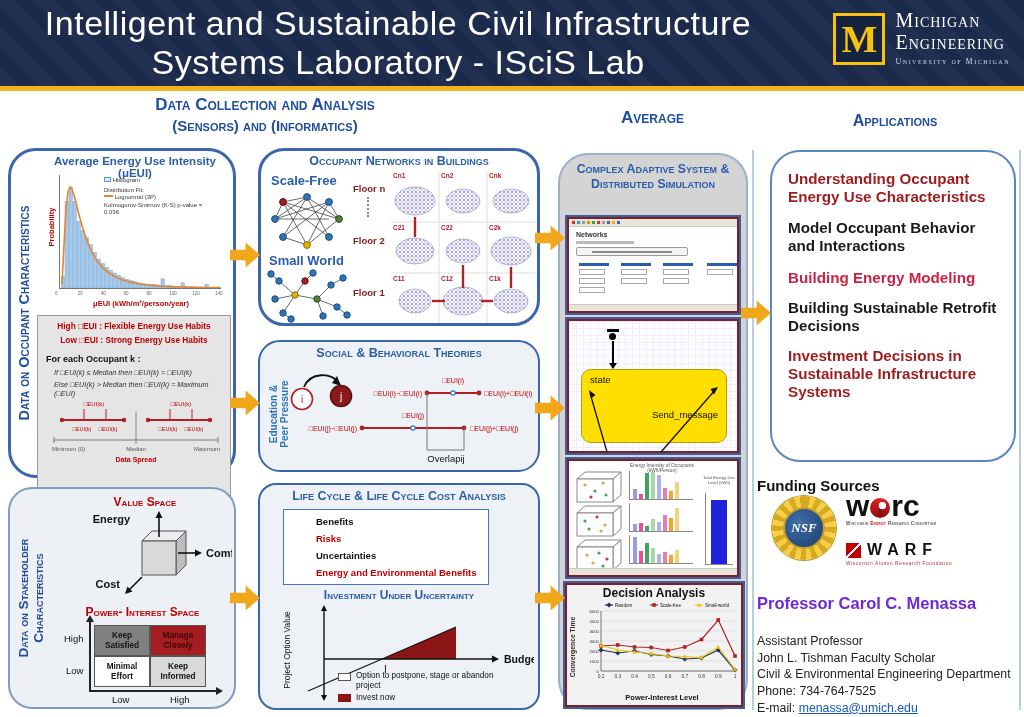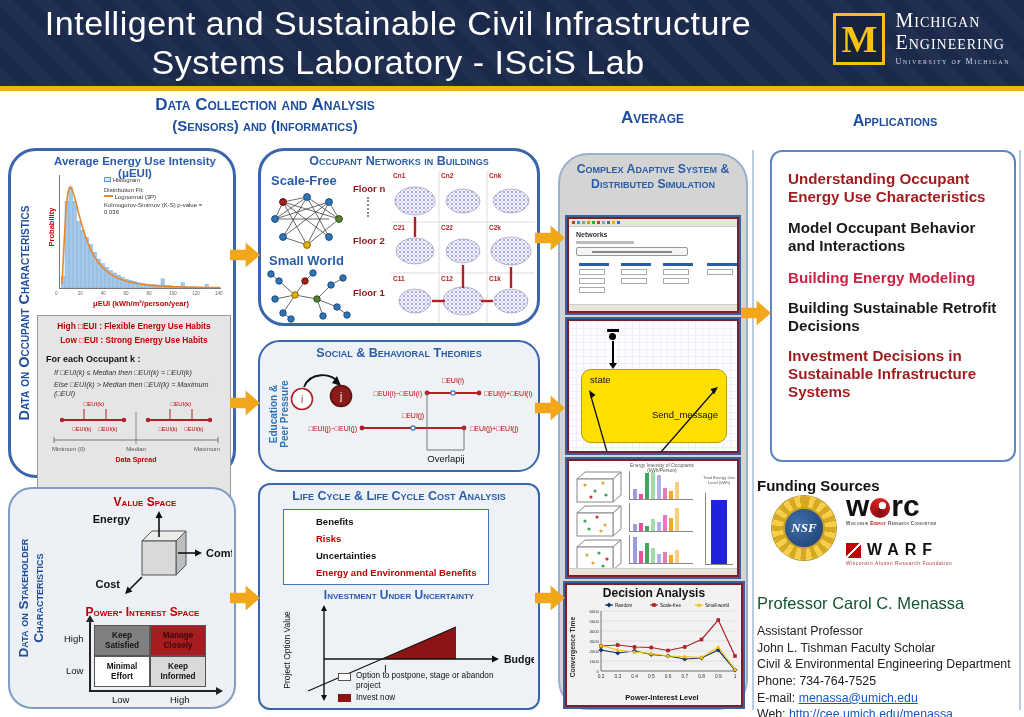--- a/index.html
+++ b/index.html
@@ -366,21 +366,21 @@
       <text x="125" y="56" text-anchor="middle" font-size="7" fill="#c00000">□EUI(j)</text>
       <text x="69" y="69" text-anchor="end" font-size="7" fill="#c00000">□EUI(j)−□EUI(j)</text>
       <text x="182" y="69" font-size="7" fill="#c00000">□EUI(j)+□EUI(j)</text>
       <line x1="139" y1="31" x2="139" y2="88" stroke="#777" stroke-width="1"></line>
       <line x1="176" y1="66" x2="176" y2="88" stroke="#777" stroke-width="1"></line>
       <line x1="139" y1="88" x2="176" y2="88" stroke="#777" stroke-width="1"></line>
       <text x="158" y="100" text-anchor="middle" font-size="9.5" fill="#111">Overlapij</text>
     </svg>
   </div>
 
-  <div class="panel p-gray" style="left:258px;top:483px;width:282px;height:227px;border-radius:12px;background:#eef1f5;border-color:#3a66ad;">
+  <div class="panel p-gray" style="left:258px;top:483px;width:282px;height:227px;border-radius:18px;background:#eef1f5;border-color:#3a66ad;">
     <div class="p-title" style="top:4px;font-size:12.5px;">Life Cycle &amp; Life Cycle Cost Analysis</div>
     <div class="abs" style="left:23px;top:24px;width:206px;height:76px;border:1.5px solid #4472c4;background:#fff;padding:6px 0 0 32px;">
       <div style="font-size:9.5px;font-weight:bold;color:#111;height:17px;">Benefits</div>
       <div style="font-size:9.5px;font-weight:bold;color:#c00000;height:17px;">Risks</div>
       <div style="font-size:9.5px;font-weight:bold;color:#111;height:17px;">Uncertainties</div>
       <div style="font-size:9.5px;font-weight:bold;color:#c00000;">Energy and Environmental Benefits</div>
     </div>
     <div class="p-title" style="top:103px;font-size:12px;">Investment Under Uncertainty</div>
     <div class="rot" style="left:22px;top:208px;width:86px;text-align:center;font-size:8.5px;color:#111;">Project Option Value</div>
     <svg class="abs" style="left:28px;top:118px;" width="246" height="102">
@@ -599,21 +599,21 @@
           <polygon points="141.25,45.8 139.05,49.8 143.45,49.8" fill="#f2c011"></polygon>
           <polygon points="158,68.3 155.8,72.3 160.2,72.3" fill="#f2c011"></polygon>
           <line x1="118" y1="6" x2="126" y2="6" stroke="#f2c011" stroke-width="1.2"></line>
           <polygon points="122,3.8 119.8,7.8 124.2,7.8" fill="#f2c011"></polygon>
           <text x="128" y="8" font-size="4.6" fill="#111">Small-world</text>
         </svg>
       <div class="abs" style="left:20px;right:4px;top:108px;text-align:center;font-size:7.5px;font-weight:bold;color:#111;">Power-Interest Level</div>
     </div>
   </div>
 
-  <div class="panel p-white" style="left:770px;top:150px;width:246px;height:312px;border-width:2.5px;border-color:#5b87c5;border-radius:12px;">
+  <div class="panel p-white" style="left:770px;top:150px;width:246px;height:312px;border-width:2.5px;border-color:#5b87c5;border-radius:30px;">
     <div class="abs" style="left:16px;right:8px;top:18px;font-weight:bold;font-size:15.2px;line-height:1.16;">
       <div style="color:#9e1b1e;margin-bottom:14px;">Understanding Occupant Energy Use Characteristics</div>
       <div style="color:#1a1a1a;margin-bottom:14px;">Model Occupant Behavior and Interactions</div>
       <div style="color:#cc2244;margin-bottom:13px;">Building Energy Modeling</div>
       <div style="color:#1a1a1a;margin-bottom:13px;">Building Sustainable Retrofit Decisions</div>
       <div style="color:#9e1b1e;">Investment Decisions in Sustainable Infrastructure Systems</div>
     </div>
   </div>
 
   <div class="abs" style="left:757px;top:477px;font-size:15px;font-weight:bold;color:#111;">Funding Sources</div>
@@ -636,21 +636,21 @@
   </div>
   <div class="abs" style="left:846px;top:541px;">
     <div style="display:flex;align-items:center;gap:6px;">
       <span style="display:inline-block;width:15px;height:15px;background:linear-gradient(135deg,#c00000 46%,#fff 46% 54%,#c00000 54%);"></span>
       <span style="font-size:16px;font-weight:bold;letter-spacing:6px;color:#111;">WARF</span>
     </div>
     <div style="font-size:4.8px;color:#a33;letter-spacing:.6px;margin-top:2px;">Wisconsin Alumni Research Foundation</div>
   </div>
 
   <div class="abs contact" style="left:757px;top:592px;width:264px;font-size:12.3px;color:#222;">
-    <div style="font-size:16.5px;font-weight:normal;color:#14532d;margin-bottom:9px;">Professor Carol C. Menassa</div>
+    <div style="font-size:16.5px;font-weight:bold;color:#6d28d9;margin-bottom:19px;">Professor Carol C. Menassa</div>
     <div>Assistant Professor</div>
     <div>John L. Tishman Faculty Scholar</div>
     <div>Civil &amp; Environmental Engineering Department</div>
     <div>Phone: 734-764-7525</div>
     <div><span>E-mail:</span>
       <a href="#">menassa@umich.edu</a></div>
     <div><span>Web:</span>
       <a href="#">http://cee.umich.edu/menassa</a></div>
   </div>
 

